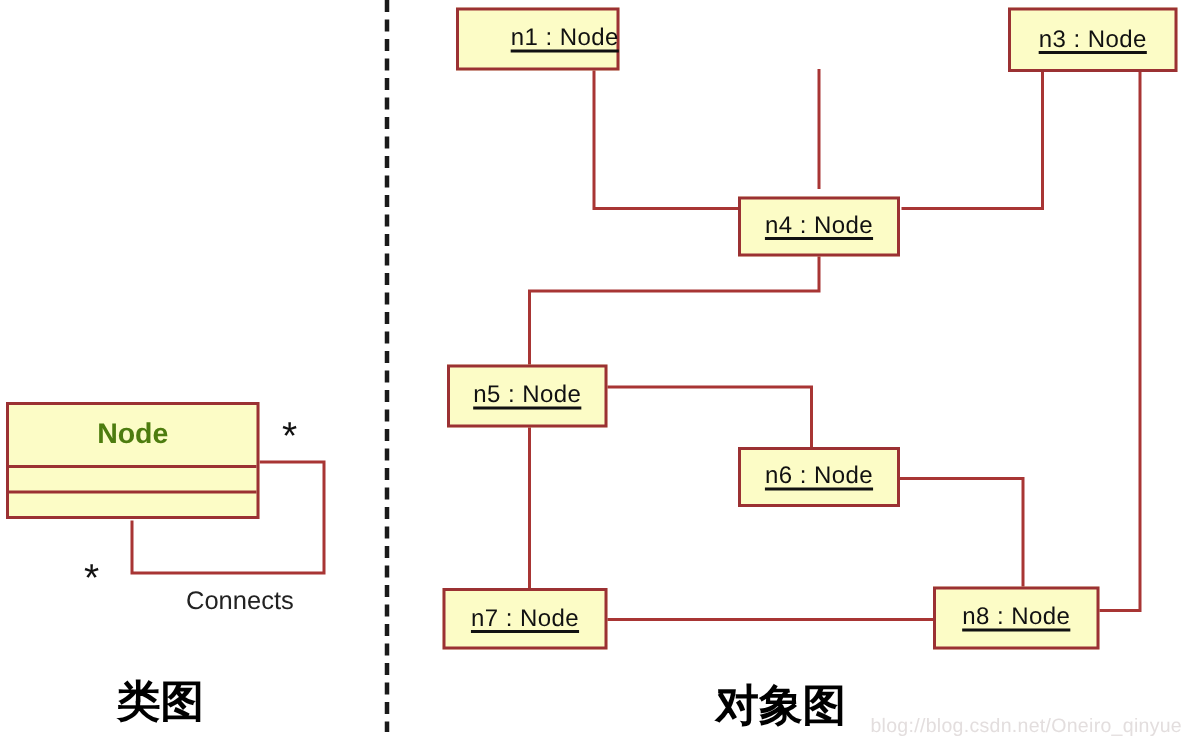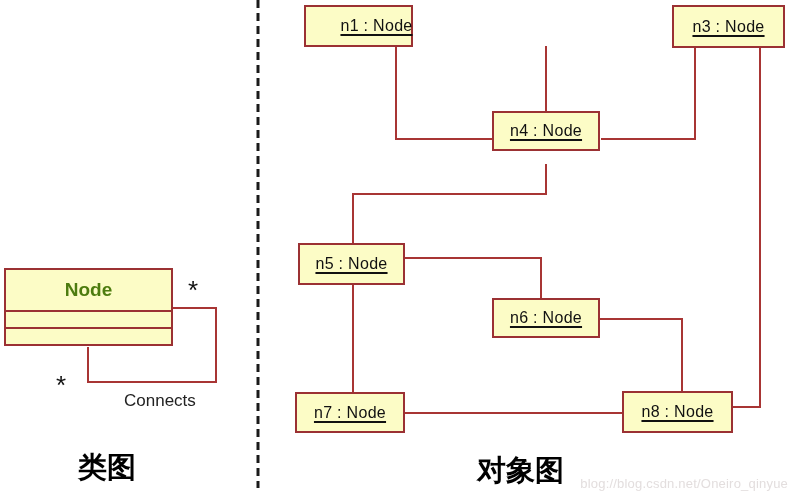--- a/index.html
+++ b/index.html
@@ -68,21 +68,21 @@
       <polyline points="173,308 216,308 216,382 88,382 88,347" fill="none" stroke="#a83534" stroke-width="2"></polyline>
     </svg>
 
   <div class="layer">
       <div class="obj-box" style="left: 304px; top: 5px; width: 109px; height: 42px; padding-left: 36px;">
         <span class="obj-label">n1 : Node</span>
       </div>
       <div class="obj-box" style="left: 672px; top: 5px; width: 113px; height: 43px;">
         <span class="obj-label">n3 : Node</span>
       </div>
-      <div class="obj-box" style="left: 492px; top: 111px; width: 108px; height: 40px;">
+      <div class="obj-box" style="left: 492px; top: 131px; width: 108px; height: 40px;">
         <span class="obj-label">n4 : Node</span>
       </div>
       <div class="obj-box" style="left: 298px; top: 243px; width: 107px; height: 42px; justify-content: center;">
         <span class="obj-label">n5 : Node</span>
       </div>
       <div class="obj-box" style="left: 492px; top: 298px; width: 108px; height: 40px;">
         <span class="obj-label">n6 : Node</span>
       </div>
       <div class="obj-box" style="left: 295px; top: 392px; width: 110px; height: 41px;">
         <span class="obj-label">n7 : Node</span>

